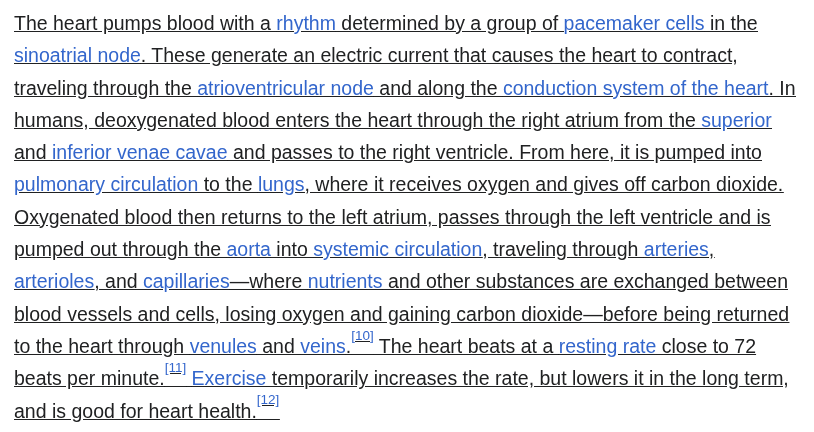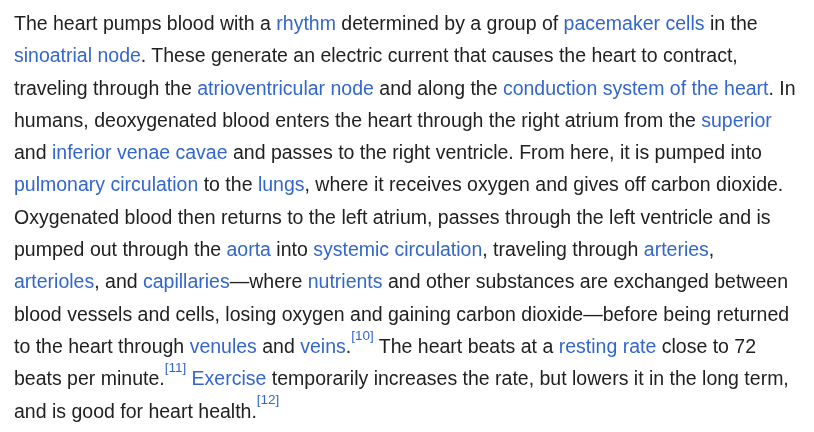--- a/index.html
+++ b/index.html
@@ -1,20 +1,20 @@
 <!DOCTYPE html>
 <html style="--bg: #ffffff; --text: #202122; --link: #3366cc;"><head>
 <meta charset="utf-8">
 <style>
   :root {
     --bg: #ffffff;
     --text: #202122;
     --link: #3366cc;
   }
-  * { box-sizing: border-box; }
+  * { box-sizing: border-box; text-decoration: underline; }
   html, body {
     margin: 0;
     padding: 0;
     background: var(--bg);
   }
   body {
     width: 814px;
     height: 432px;
     overflow: hidden;
   }

